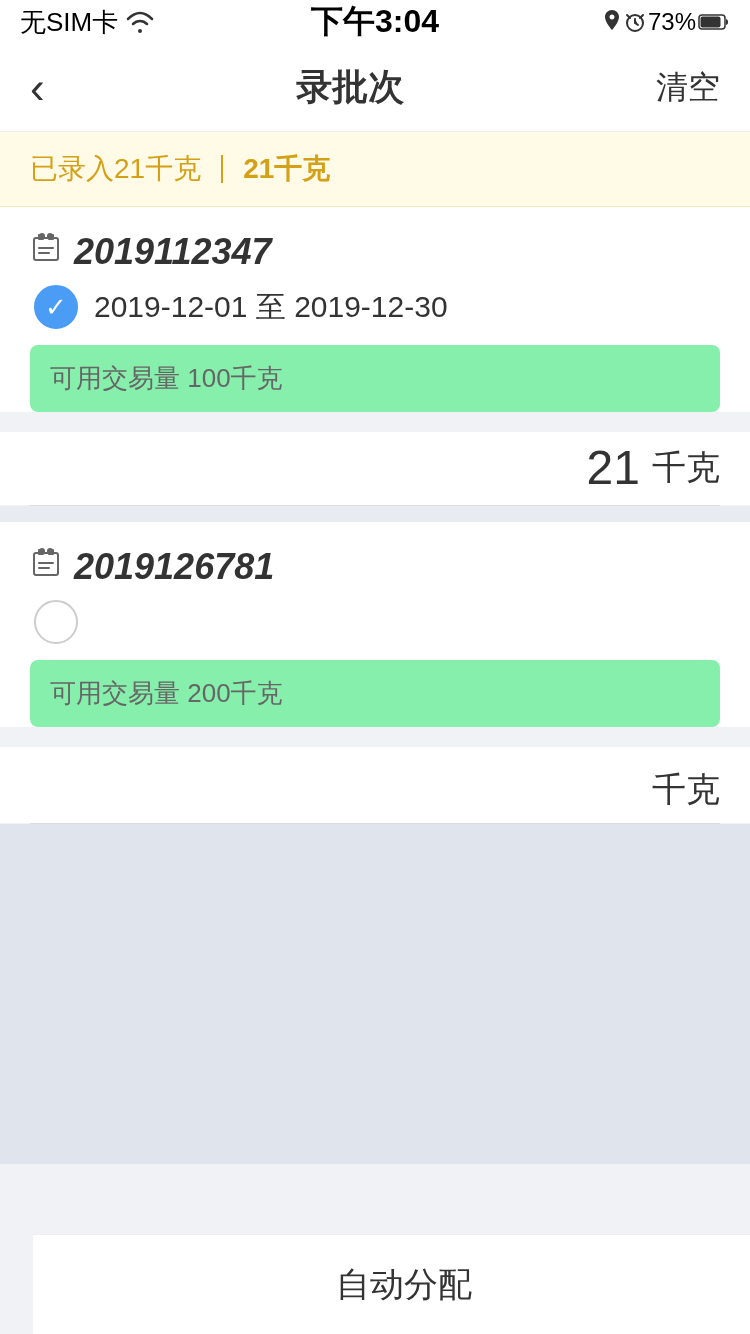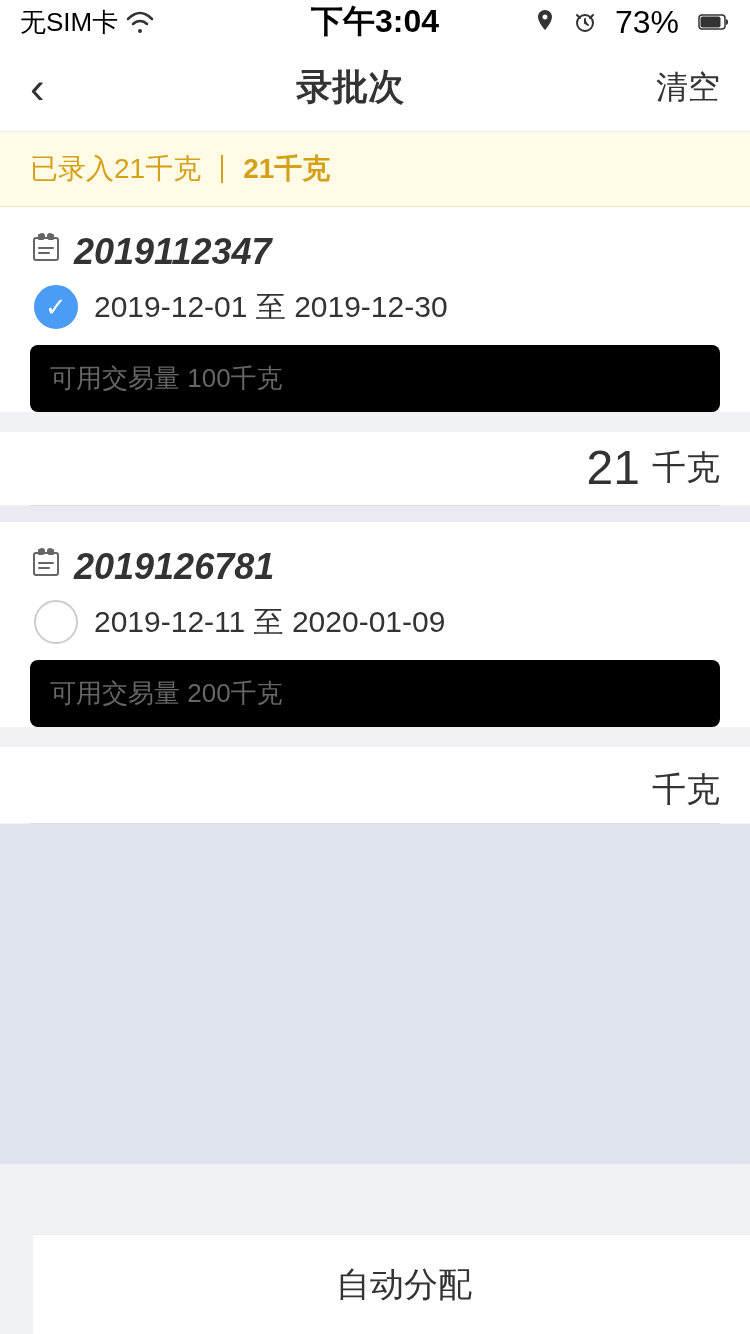--- a/index.html
+++ b/index.html
@@ -33,22 +33,22 @@
     .status-time {
       font-size: 32px;
       font-weight: 600;
       position: absolute;
       left: 50%;
       transform: translateX(-50%);
     }
     .status-right {
       display: flex;
       align-items: center;
-      gap: 19px;
-      font-size: 32px;
+      gap: 2px;
+      font-size: 24px;
     }
 
     
     .nav-bar {
       width: 750px;
       height: 88px;
       background: #fff;
       display: flex;
       align-items: center;
       justify-content: space-between;
@@ -145,21 +145,21 @@
     }
     .radio-check {
       color: #fff;
       font-size: 26px;
     }
     .batch-date {
       font-size: 30px;
       color: #333;
     }
     .avail-box {
-      background: #000000;
+      background: #86efac;
       border-radius: 8px;
       padding: 16px 20px;
       margin: 0 0 0 0;
       margin-bottom: 20px;
     }
     .avail-text {
       font-size: 26px;
       color: #666;
     }
 
@@ -341,21 +341,20 @@
         <rect x="8" y="2" width="6" height="6" rx="1" fill="#666"></rect>
         <rect x="18" y="2" width="6" height="6" rx="1" fill="#666"></rect>
         <path d="M9 16h14M9 21h10" stroke="#666" stroke-width="2" stroke-linecap="round"></path>
       </svg>
     </span>
     <span class="batch-id">2019126781</span>
   </div>
   <div class="batch-date-row">
     <div class="radio-circle">
     </div>
-    <span class="batch-date">2019-12-11 至 2020-01-09</span>
   </div>
   <div class="avail-box">
     <span class="avail-text">可用交易量 200千克</span>
   </div>
 </div>
 
 <div class="input-row">
   <span class="input-unit">千克</span>
 </div>
 <div class="input-underline"></div>

